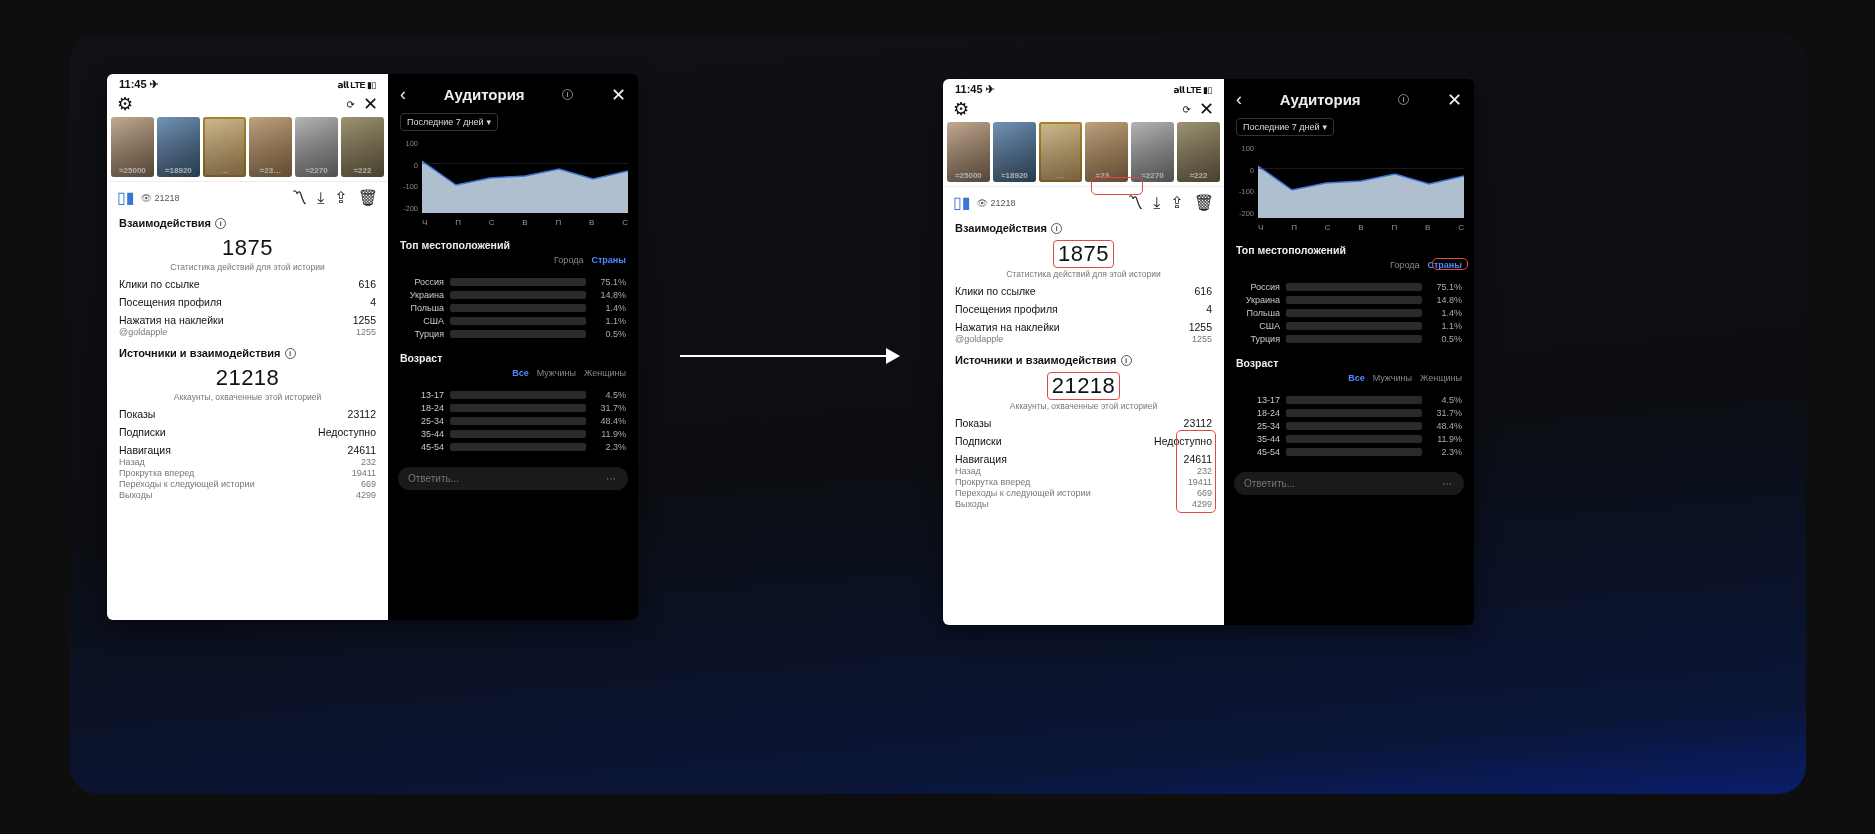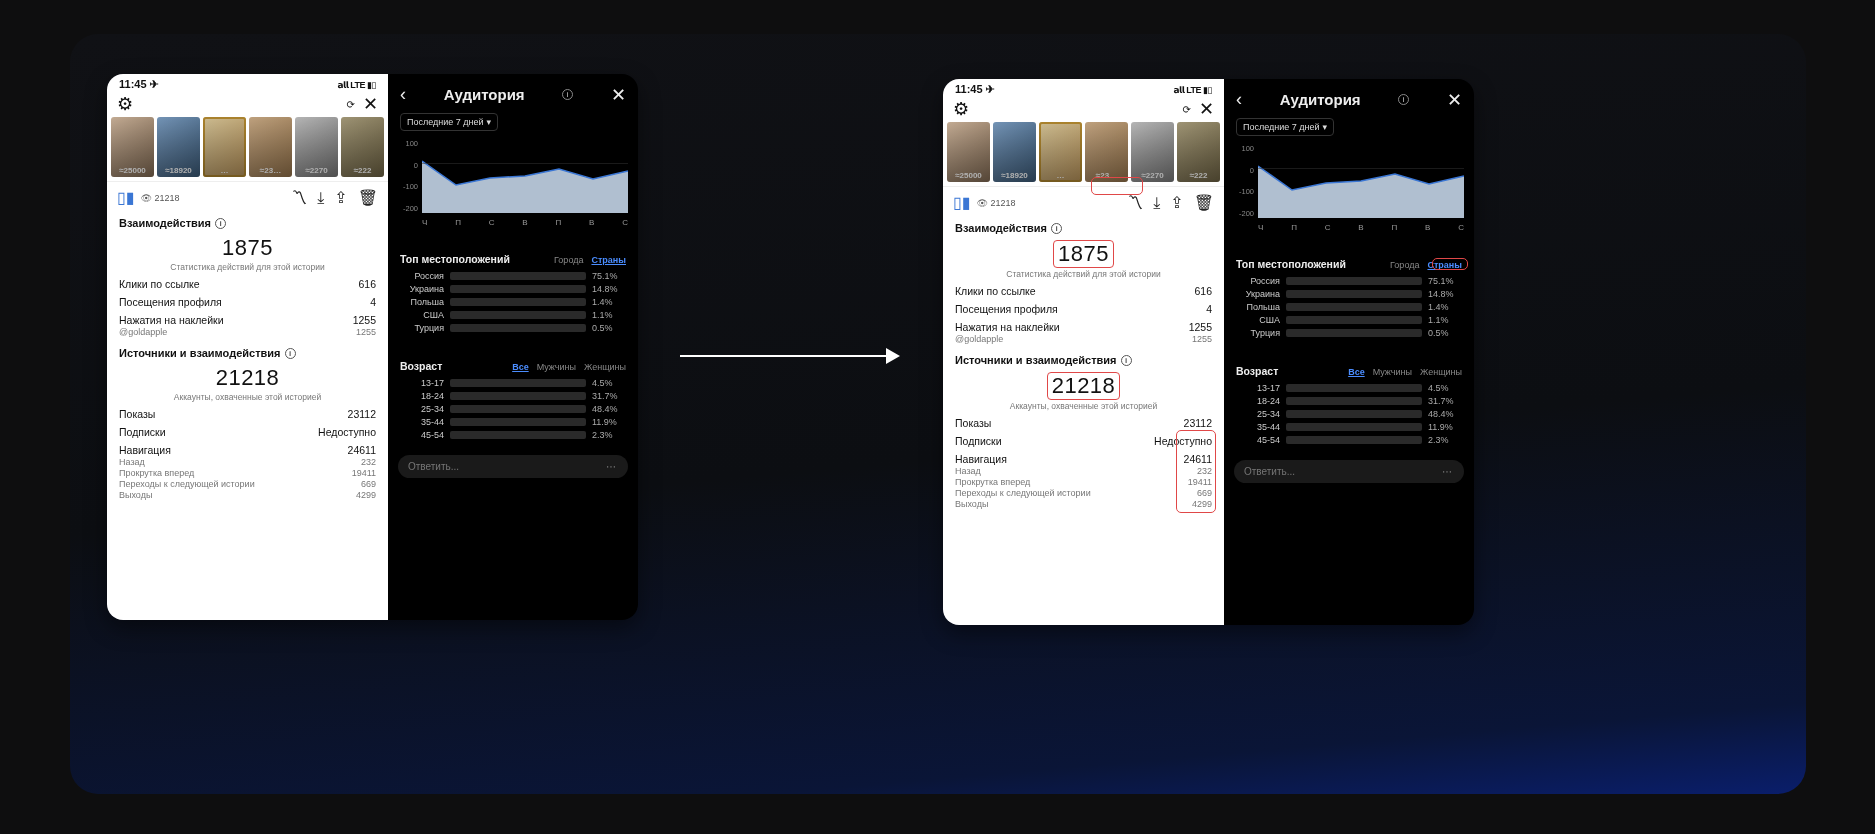--- a/index.html
+++ b/index.html
@@ -17,21 +17,21 @@
     left: 70px; top: 34px;
     width: 1736px; height: 760px;
     border-radius: 28px;
     background: linear-gradient(175deg, #101115 0%, #0c0e12 55%, #0a1537 90%, #0a1e6b 100%);
     overflow: hidden;
   }
 
   .card {
     position: absolute;
     display: flex;
-    border-radius: 16px;
+    border-radius: 6px;
     overflow: hidden;
     box-shadow: 0 8px 22px rgba(0,0,0,.45);
   }
   .card.left  { left: 37px;  top: 40px; }
   .card.right { left: 873px; top: 45px; }
 
   
   .light {
     width: 281px; height: 546px;
     background: #fff;
@@ -88,32 +88,32 @@
   .dark .ttl{font-size:15px; font-weight:600;}
   .dark .chev{font-size:18px;}
   .dark .pill{display:inline-flex; align-items:center; gap:3px; border:1px solid #333; margin:2px 12px 6px; padding:3px 6px; border-radius:4px; font-size:9px; color:#ddd; width:max-content;}
   .chartbox{margin:2px 10px 4px; position:relative; height:88px;}
   .yaxis{position:absolute; left:0; top:0; bottom:14px; width:22px; display:flex; flex-direction:column; justify-content:space-between; font-size:7.5px; color:#888; text-align:right; padding-right:2px;}
   .chart{position:absolute; left:24px; right:0; top:0; bottom:14px;}
   .xaxis{position:absolute; left:24px; right:0; bottom:0; display:flex; justify-content:space-between; font-size:8px; color:#999;}
   .chart svg{width:100%; height:100%;}
 
   .dsec{padding:8px 12px 2px;}
-  .dsec .drow{display:flex; justify-content:space-between; align-items:flex-end;}
+  .dsec .drow{display:flex; justify-content:space-between; align-items:flex-start;}
   .dsec .dtitle{font-size:10.5px; font-weight:700;}
   .tabs{display:flex; gap:8px; font-size:9px;}
   .tabs span{color:#888;margin-top:16px;}
-  .tabs span.act{color:#4b8dff; font-weight:600;text-decoration:underline;}
-
-  .bars{margin-top:6px;}
+  .tabs span.act{color:#4b8dff; font-weight:600;}
+
+  .bars{margin-top:12px;}
   .bline{display:flex; align-items:center; gap:6px; margin:3px 0;}
   .blabel{width:44px; text-align:right; font-size:9px; color:#ccc;}
   .btrack{flex:1; height:8px; background:#2a2a2a; border-radius:2px; overflow:hidden;}
   .bfill{height:100%; background:#3a76d4;}
-  .bpct{width:34px; font-size:9px; color:#aaa; }
+  .bpct{width:34px; font-size:9px; color:#aaa; text-align:right;}
 
   .reply{margin:10px 10px 8px; background:#1a1a1a; border-radius:18px; display:flex; align-items:center; padding:6px 10px; gap:16px;}
   .reply input{flex:1; background:transparent; border:none; color:#bbb; font-size:10px; outline:none;}
   .dots{color:#888; letter-spacing:2px;}
 
   
   .arrow{
     position:absolute; left:610px; top:308px; width:220px; height:28px;
     display:flex; align-items:center; color:#fff;
   }

